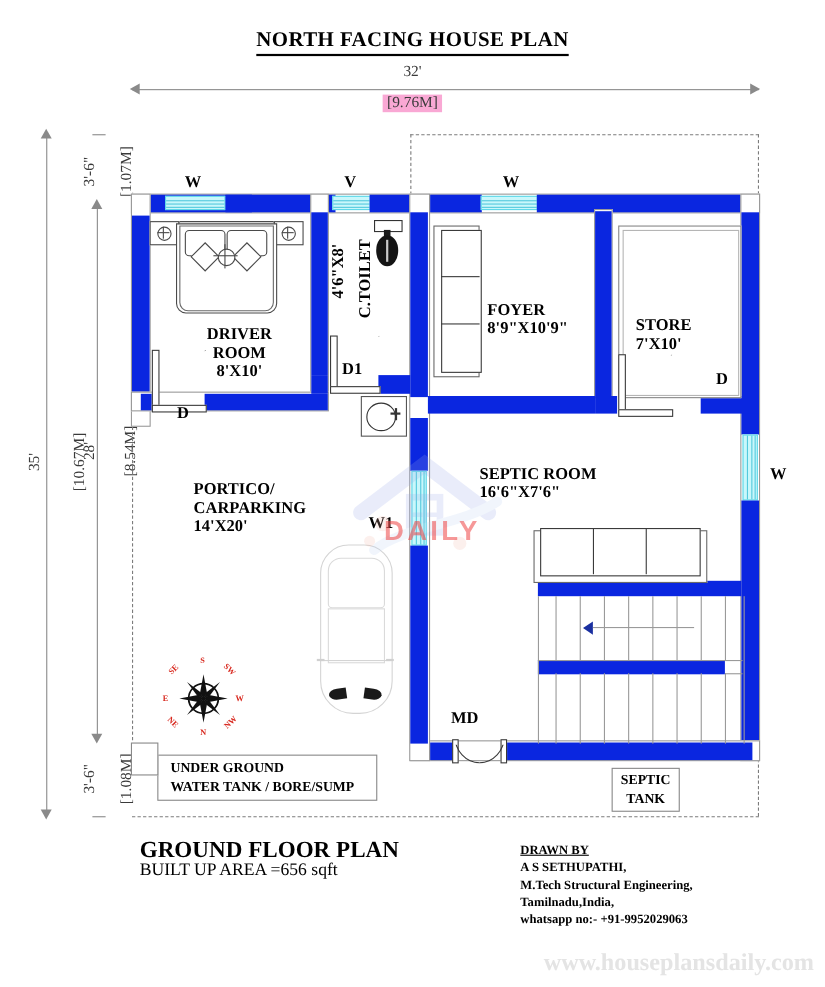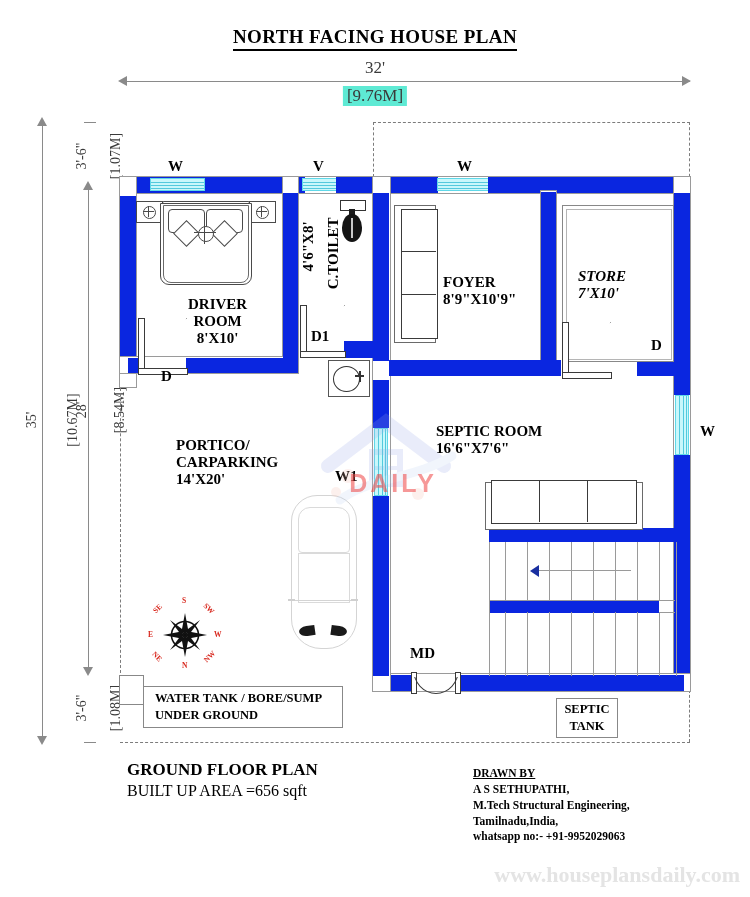--- a/index.html
+++ b/index.html
@@ -6,21 +6,21 @@
   html,body{margin:0;padding:0;background:#ffffff;}
   body{width:750px;height:897px;position:relative;overflow:hidden;
        font-family:"Liberation Serif",serif;color:#000;}
   .abs{position:absolute;}
   
   #title{left:0;top:26px;width:750px;text-align:center;font-size:19px;font-weight:bold;
          font-family:"Liberation Serif",serif;letter-spacing:.4px;}
   #title span{border-bottom:2px solid #000;padding-bottom:2px;}
   
   .dimtxt{font-family:"Liberation Serif",serif;color:#3a3a3a;font-size:14px;white-space:nowrap;}
-  .dimtxt.big{font-size:17px;text-align:center;}
+  .dimtxt.big{font-size:14px;text-align:center;}
   .vert{transform-origin:50% 50%;transform:rotate(-90deg);}
   .dimline{background:#8a8a8a;}
   .dimline.h{height:1px;}
   .dimline.v{width:1px;}
   
   .wall{background:#0a26e0;box-sizing:border-box;}
   .wallout{background:#ffffff;border:1px solid #9a9a9a;box-sizing:border-box;}
   .win{background:#c9f7fb;box-sizing:border-box;border:1px solid #5fd8e8;}
   .win .ln{position:absolute;left:0;right:0;height:1px;background:#53c9dd;}
   .winv{background:#c9f7fb;box-sizing:border-box;border:1px solid #5fd8e8;}
@@ -31,21 +31,21 @@
   .tag{font-family:"Liberation Serif",serif;font-weight:bold;font-size:15px;color:#000;}
   
   .dash-h{border-top:1.4px dashed #7c7c7c;}
   .dash-v{border-left:1.4px dashed #7c7c7c;}
   .solid-v{border-left:1.2px solid #8a8a8a;}
   
   .obox{border:1.2px solid #888;background:#fff;box-sizing:border-box;}
   .obox .t{font-family:"Liberation Serif",serif;font-weight:bold;font-size:12.5px;line-height:1.35;}
   
   .foot{font-family:"Liberation Serif",serif;font-weight:bold;}
-  #gfp{font-size:17px;}
+  #gfp{font-size:21px;}
   #bua{font-size:16px;font-weight:normal;}
   .credit{font-size:11.5px;line-height:1.38;font-weight:bold;}
   .credit u{text-decoration:underline;}
   
   #wm{left:268px;top:404px;width:240px;height:130px;opacity:.5;pointer-events:none;}
   #wmtext{left:268px;top:470px;width:250px;text-align:center;pointer-events:none;
           font-family:"Liberation Sans",sans-serif;font-weight:bold;font-size:25px;
           line-height:1.05;opacity:.55;}
   #wmtext .l1{color:#8f9fe0;letter-spacing:1px;}
   #wmtext .l2{color:#ef4444;letter-spacing:3px;}
@@ -58,21 +58,21 @@
 <body>
 
 <div class="abs" id="title">
   <span>NORTH FACING HOUSE PLAN</span>
 </div>
 
 <div class="abs dimtxt big" style="left:375px;top:58px;transform:translateX(-50%);">32'</div>
 <div class="abs dimline h" style="left:120px;top:81px;width:570px;"></div>
 <div class="abs" style="left:118px;top:76px;width:0;height:0;border-top:5px solid transparent;border-bottom:5px solid transparent;border-right:9px solid #8a8a8a;"></div>
 <div class="abs" style="left:682px;top:76px;width:0;height:0;border-top:5px solid transparent;border-bottom:5px solid transparent;border-left:9px solid #8a8a8a;"></div>
-<div class="abs dimtxt big" style="left:375px;top:86px;transform:translateX(-50%);background:#5eead4;padding:0 4px;">[9.76M]</div>
+<div class="abs dimtxt big" style="left:375px;top:86px;transform:translateX(-50%);background:#f9a8d4;padding:0 4px;">[9.76M]</div>
 
 <div class="abs dimline v" style="left:42px;top:122px;height:620px;"></div>
 <div class="abs" style="left:37px;top:117px;width:0;height:0;border-left:5px solid transparent;border-right:5px solid transparent;border-bottom:9px solid #8a8a8a;"></div>
 <div class="abs" style="left:37px;top:736px;width:0;height:0;border-left:5px solid transparent;border-right:5px solid transparent;border-top:9px solid #8a8a8a;"></div>
 <div class="abs dimtxt vert" style="left:7px;top:412px;width:50px;text-align:center;">35'</div>
 <div class="abs dimtxt vert" style="left:33px;top:412px;width:80px;text-align:center;">[10.67M]</div>
 
 <div class="abs dimline v" style="left:88px;top:185px;height:488px;"></div>
 <div class="abs" style="left:83px;top:181px;width:0;height:0;border-left:5px solid transparent;border-right:5px solid transparent;border-bottom:9px solid #8a8a8a;"></div>
 <div class="abs" style="left:83px;top:667px;width:0;height:0;border-left:5px solid transparent;border-right:5px solid transparent;border-top:9px solid #8a8a8a;"></div>
@@ -312,21 +312,21 @@
 </div>
 <div class="abs vert" style="left:258px;top:238px;width:100px;text-align:center;">
   <div class="rlabel">4'6"X8'</div>
 </div>
 
 <div class="abs rlabel" style="left:443px;top:274px;">
   <div>FOYER</div>
   <div>8'9"X10'9"</div>
 </div>
 
-<div class="abs rlabel" style="left:578px;top:268px;font-style:italic;">
+<div class="abs rlabel" style="left:578px;top:288px;">
   <div>STORE</div>
   <div>7'X10'</div>
 </div>
 
 <div class="abs rlabel" style="left:176px;top:437px;">
   <div>PORTICO/</div>
   <div>CARPARKING</div>
   <div>14'X20'</div>
 </div>
 
@@ -375,22 +375,22 @@
       <circle cx="150" cy="90" r="6" fill="#f3b9ad"></circle>
     </g>
   </svg>
 </div>
 <div class="abs" id="wmtext">
   <div class="l2">DAILY</div>
 </div>
 
 <div class="abs obox" style="left:143px;top:686px;width:200px;height:42px;display:flex;align-items:center;padding-left:11px;">
   <div>
+    <div class="t">UNDER GROUND</div>
     <div class="t">WATER TANK / BORE/SUMP</div>
-    <div class="t">UNDER GROUND</div>
   </div>
 </div>
 
 <div class="abs obox" style="left:119px;top:675px;width:25px;height:30px;"></div>
 
 <div class="abs obox" style="left:556px;top:698px;width:62px;height:40px;display:flex;align-items:center;justify-content:center;">
   <div style="text-align:center;">
     <div class="t">SEPTIC</div>
     <div class="t">TANK</div>
   </div>

